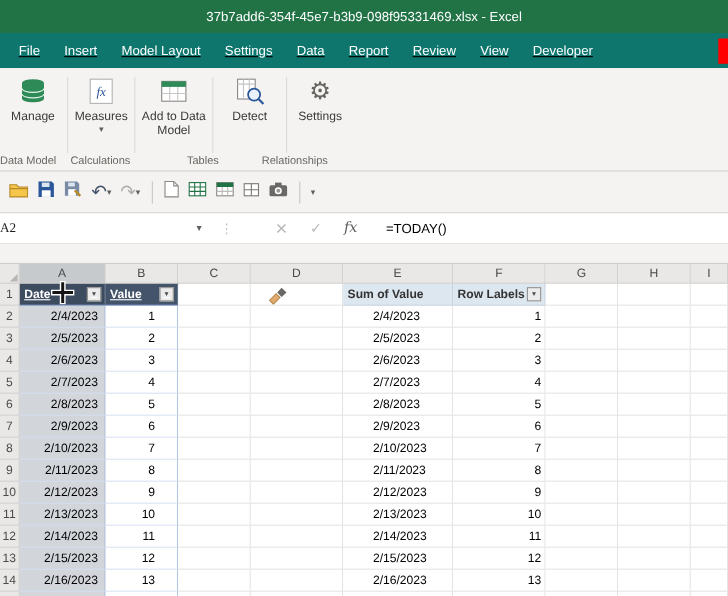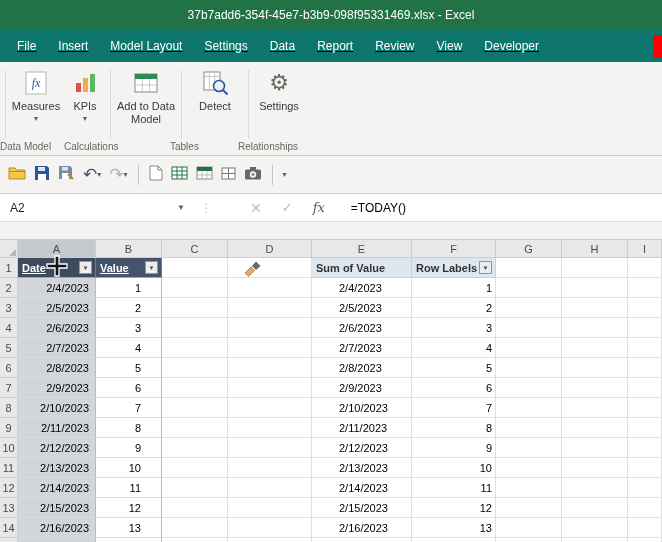--- a/index.html
+++ b/index.html
@@ -29,21 +29,21 @@
   
   .toolbar { height: 38px; background: #f4f3f1; border-bottom: 1px solid #d2d0ce;
              display: flex; align-items: center; padding-left: 8px; gap: 8px; }
   .tbtn { display: flex; align-items: center; justify-content: center; height: 24px; }
   .tsep { width: 1px; height: 20px; background: #c8c6c4; margin: 0 2px; }
   .tcaret { font-size: 8px; color: #605e5c; }
 
   
   .formula-bar { height: 28px; background: #fff; border-bottom: 1px solid #e1dfdd;
                  display: flex; align-items: center; font-size: 12px; }
-  .name-box { width: 168px; padding-left: 10px; color: #201f1e; }
+  .name-box { width: 168px; color: #201f1e; font-family: Liberation Serif, serif; }
   .name-caret { font-size: 8px; color: #605e5c; width: 26px; text-align: center; }
   .fdots { color: #c4c2c0; font-size: 12px; margin-left: 6px; }
   .btn-x { color: #bdbbb9; font-size: 14px; margin-left: 38px; }
   .btn-check { color: #bdbbb9; font-size: 13px; margin-left: 20px; }
   .btn-fx { font-family: "DejaVu Serif", serif; font-style: italic; color: #5f5d5b; font-size: 13px; margin-left: 20px; }
   .formula-text { margin-left: 26px; color: #000; }
   .fgap { height: 18px; background: #f4f3f1; border-bottom: 1px solid #cfcdcb; }
 
   
   #grid { display: grid; height: 302px; overflow: hidden;
@@ -93,40 +93,39 @@
         <div class="menu-tab">Data</div>
         <div class="menu-tab">Report</div>
         <div class="menu-tab">Review</div>
         <div class="menu-tab">View</div>
         <div class="menu-tab">Developer</div>
       </div>
     <div class="red-indicator"></div>
   </div>
 
   <div class="ribbon">
+    <div class="rbtn" style="width:56px">
+      <span class="icon">
+        <svg width="26" height="26" viewBox="0 0 26 26">
+            <ellipse cx="13" cy="5.5" rx="10" ry="3.5" fill="#2e8b57"></ellipse>
+            <path d="M3 5.5v14c0 1.9 4.5 3.5 10 3.5s10-1.6 10-3.5v-14" fill="#2e8b57"></path>
+            <path d="M3 10.5c0 1.9 4.5 3.5 10 3.5s10-1.6 10-3.5M3 15.5c0 1.9 4.5 3.5 10 3.5s10-1.6 10-3.5" stroke="#dff0e7" fill="none"></path>
+          </svg>
+      </span>
+      <span>Manage</span>
+    </div>
     <div class="vsep"></div>
     <div class="rbtn" style="width:54px">
       <span class="icon">
         <svg width="24" height="26" viewBox="0 0 24 26">
             <rect x="2" y="2" width="20" height="22" fill="#fff" stroke="#b5b3b1"></rect>
             <text x="12" y="17" font-size="12" font-style="italic" font-family="serif" fill="#2b579a" text-anchor="middle">fx</text>
           </svg>
       </span>
       <span>Measures</span>
-      <span class="caret">▼</span>
-    </div>
-    <div class="rbtn" style="width:44px">
-      <span class="icon">
-        <svg width="24" height="24" viewBox="0 0 24 24">
-            <rect x="3" y="12" width="5" height="9" fill="#d9534f"></rect>
-            <rect x="10" y="7" width="5" height="14" fill="#f0ad4e"></rect>
-            <rect x="17" y="3" width="5" height="18" fill="#5cb85c"></rect>
-          </svg>
-      </span>
-      <span>KPIs</span>
       <span class="caret">▼</span>
     </div>
     <div class="vsep"></div>
     <div class="rbtn" style="width:64px">
       <span class="icon">
         <svg width="26" height="24" viewBox="0 0 26 24">
             <rect x="2" y="3" width="22" height="18" fill="#fff" stroke="#8a8886"></rect>
             <rect x="2" y="3" width="22" height="5" fill="#2e8b57"></rect>
             <path d="M9.3 8v13M16.6 8v13M2 14h22" stroke="#c8c6c4" fill="none"></path>
           </svg>

